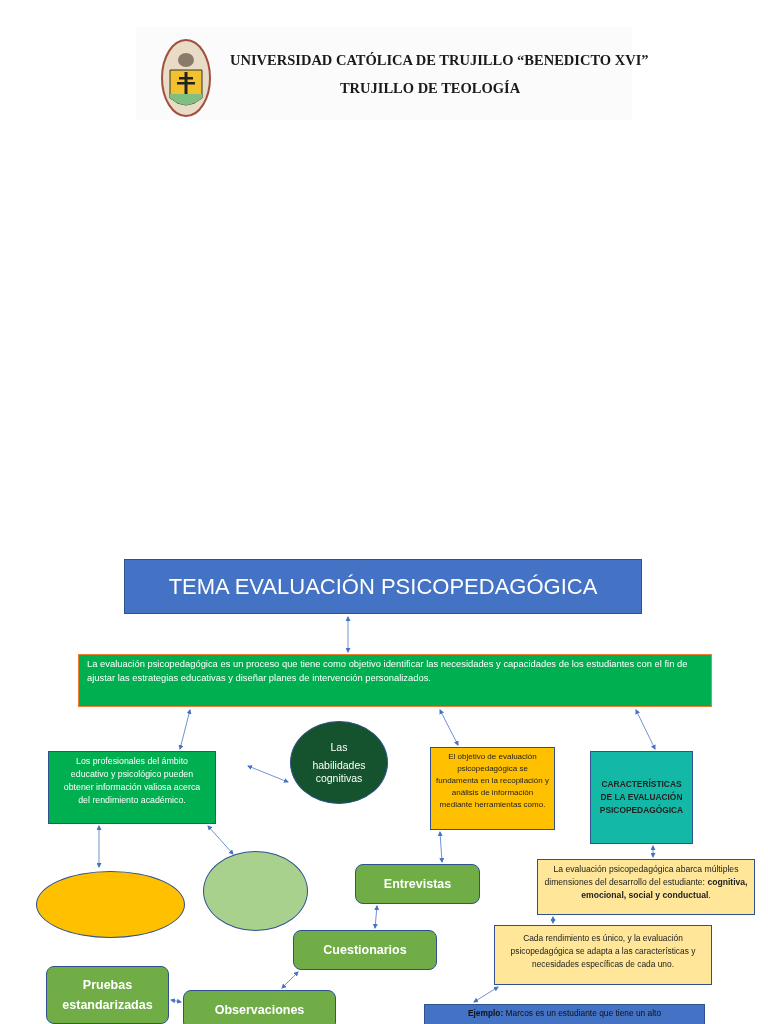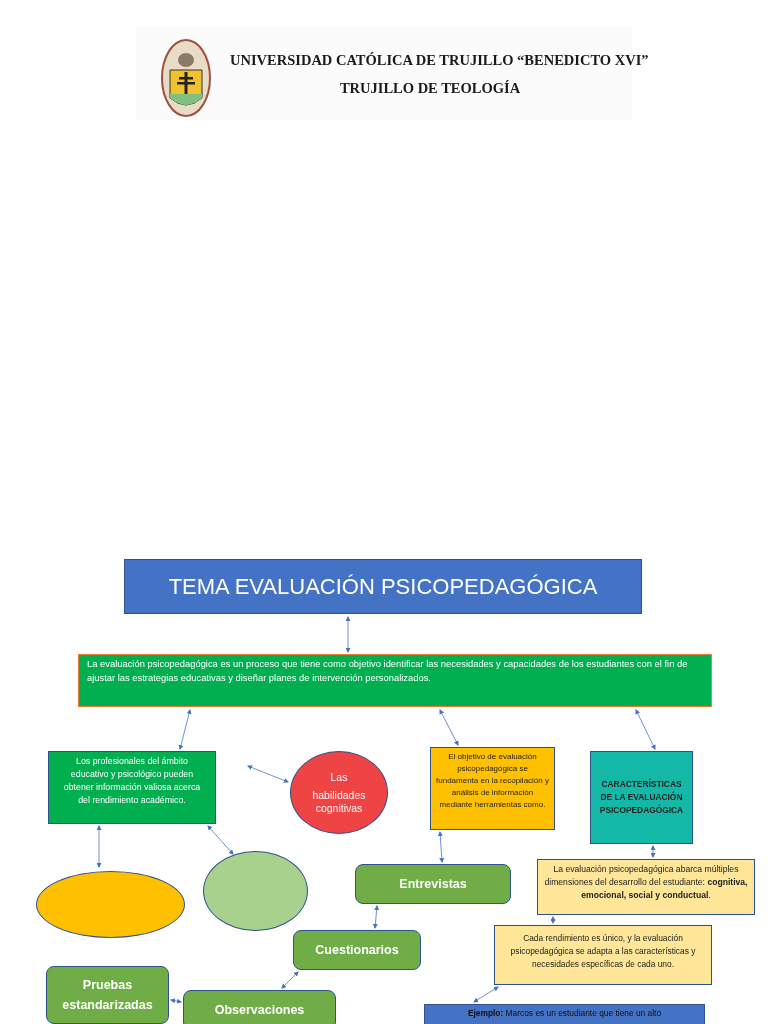--- a/index.html
+++ b/index.html
@@ -5,31 +5,31 @@
     html, body { margin:0; padding:0; }
     body { width:768px; height:1024px; background:#ffffff; position:relative; overflow:hidden; font-family:"Liberation Sans", sans-serif; }
     .abs { position:absolute; box-sizing:border-box; }
     .header { left:136px; top:27px; width:496px; height:93px; background:#fbfbfb; }
     .crest { left:160px; top:38px; width:52px; height:80px; }
     .uni-title { left:230px; top:52px; width:400px; font-family:"Liberation Serif", serif; font-weight:bold; font-size:14.5px; color:#1a1a1a; text-align:center; white-space:nowrap; }
     .fac-title { left:230px; top:80px; width:400px; font-family:"Liberation Serif", serif; font-weight:bold; font-size:14.5px; color:#1a1a1a; text-align:center; }
     .title-box { left:124px; top:559px; width:518px; height:55px; background:#4472c4; border:1px solid #2f528f; color:#fff; font-size:22px; display:flex; align-items:center; justify-content:center; }
     .def-box { left:78px; top:654px; width:634px; height:53px; background:#00b050; border:1px solid #ed7d31; color:#fff; font-size:9.4px; line-height:14px; padding:2px 8px; }
     .prof-box { left:48px; top:751px; width:168px; height:73px; background:#00b050; border:1px solid #2f528f; color:#fff; font-size:8.8px; line-height:13px; text-align:center; padding:3px 14px; }
-    .cog-ellipse { left:290px; top:751px; width:98px; height:83px; background:#ef4444; border:1px solid #2f528f; border-radius:50%; color:#fff; font-size:10.5px; text-align:center; display:flex; flex-direction:column; justify-content:center; }
+    .cog-ellipse { left:290px; top:721px; width:98px; height:83px; background:#14532d; border:1px solid #2f528f; border-radius:50%; color:#fff; font-size:10.5px; text-align:center; display:flex; flex-direction:column; justify-content:center; }
     .proc-box { left:430px; top:747px; width:125px; height:83px; background:#ffc000; border:1px solid #2f528f; color:#222; font-size:8px; line-height:12px; text-align:center; padding:3px 4px; }
     .car-box { left:590px; top:751px; width:103px; height:93px; background:#14b8a6; border:1px solid #2f528f; color:#222; font-size:8.4px; font-weight:bold; line-height:13px; text-align:center; display:flex; align-items:center; justify-content:center; }
     .dim-box { left:537px; top:859px; width:218px; height:56px; background:#ffe699; border:1px solid #2f528f; color:#222; font-size:8.6px; line-height:13px; text-align:center; padding:3px 4px; }
     .unico-box { left:494px; top:925px; width:218px; height:60px; background:#ffe699; border:1px solid #2f528f; color:#222; font-size:8.4px; line-height:13px; text-align:center; padding:6px 4px; }
     .ej-box { left:424px; top:1004px; width:281px; height:30px; background:#4472c4; border:1px solid #2f528f; color:#111; font-size:8.4px; text-align:center; padding:3px; }
     .ell-yellow { left:36px; top:871px; width:149px; height:67px; background:#ffc000; border:1px solid #2f528f; border-radius:50%; }
     .ell-lgreen { left:203px; top:851px; width:105px; height:80px; background:#a9d18e; border:1px solid #2f528f; border-radius:50%; }
     .green-node { background:#70ad47; border:1px solid #2f528f; border-radius:8px; color:#fff; font-weight:bold; display:flex; align-items:center; justify-content:center; text-align:center; font-size:12.5px; }
-    .n-entre { left:355px; top:864px; width:156px; height:40px; }
-    .n-cuest { left:293px; top:930px; width:128px; height:40px; }
+    .n-entre { left:355px; top:864px; width:125px; height:40px; }
+    .n-cuest { left:293px; top:930px; width:144px; height:40px; }
     .n-prueb { left:46px; top:966px; width:123px; height:58px; line-height:20px; }
     .n-observ { left:183px; top:990px; width:153px; height:40px; }
     svg.conn { position:absolute; left:0; top:0; width:768px; height:1024px; pointer-events:none; }
   </style>
 </head>
 <body>
 
 <div class="abs header"></div>
 <svg class="abs crest" viewBox="0 0 52 80">
   <ellipse cx="26" cy="40" rx="24" ry="38" fill="#e9dcc6" stroke="#a05040" stroke-width="2"></ellipse>

